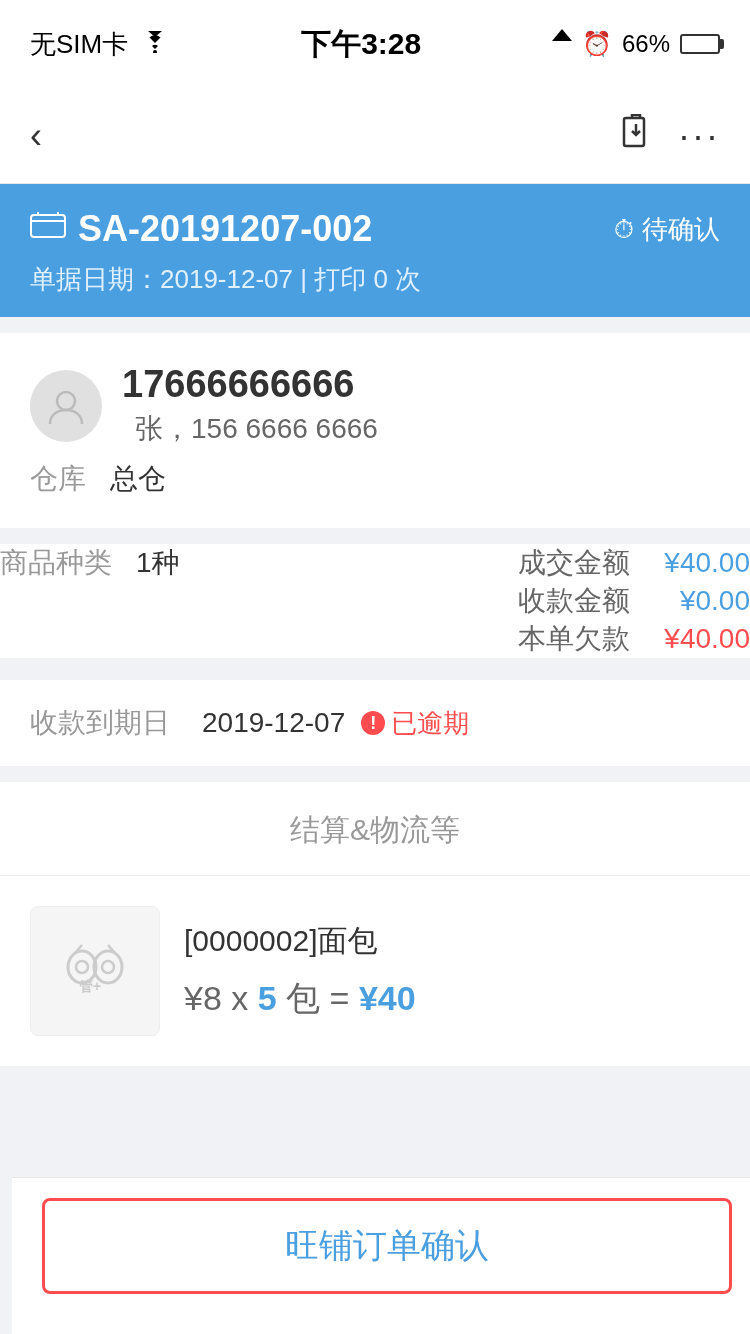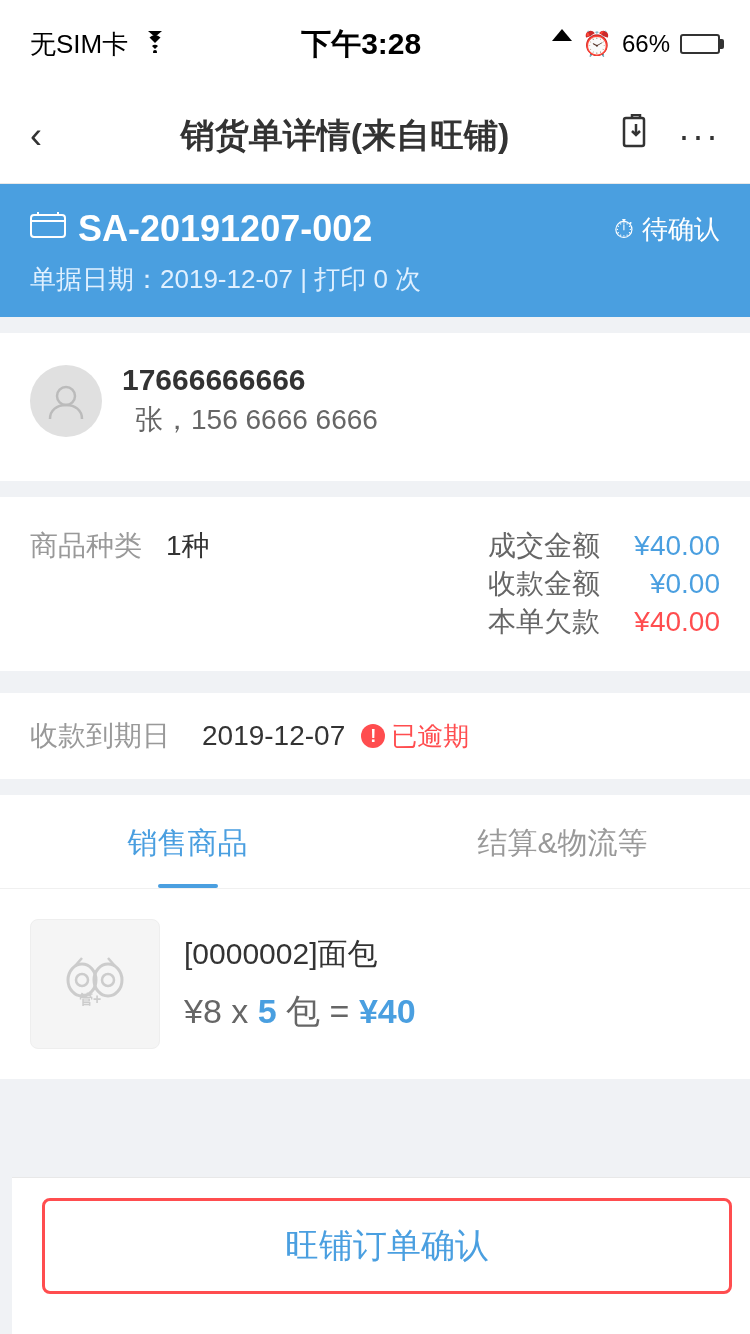--- a/index.html
+++ b/index.html
@@ -152,21 +152,21 @@
       border-radius: 50%;
       background: #e0e0e0;
       display: flex;
       align-items: center;
       justify-content: center;
       font-size: 36px;
       color: #bbb;
       flex-shrink: 0;
     }
     .customer-phone {
-      font-size: 30px;
+      font-size: 38px;
       font-weight: 600;
       color: #333;
     }
     .customer-name {
       font-size: 28px;
       color: #666;
       margin-top: 4px;
       margin-left: 13px;
     }
     .customer-meta {
@@ -175,21 +175,20 @@
       gap: 60px;
       font-size: 28px;
       color: #666;
     }
     .meta-item { display: flex; align-items: center; gap: 12px; }
     .meta-label { color: #999; }
     .meta-value { color: #333; }
 
     
     .summary-section {
-      padding: 30px;
       display: flex;
       align-items: flex-start;
       justify-content: space-between;
     }
     .summary-left {
       display: flex;
       align-items: center;
       gap: 12px;
       font-size: 28px;
       color: #666;
@@ -372,21 +371,20 @@
     <span>⏰</span>
     <span>66%</span>
     <span class="battery-icon">
       <span class="battery-body"><span class="battery-fill"></span></span>
     </span>
   </div>
 </div>
 
 <div class="nav-bar">
   <span class="nav-back">‹</span>
-  <span class="nav-title">销货单详情(来自旺铺)</span>
   <div class="nav-actions">
     <span class="nav-icon">
       <svg width="36" height="36" viewBox="0 0 36 36" fill="none">
         <rect x="6" y="4" width="20" height="28" rx="2" stroke="#333" stroke-width="2.5" fill="none"></rect>
         <path d="M14 4v-3h8v3" stroke="#333" stroke-width="2.5" fill="none"></path>
         <path d="M18 10v10M14 17l4 4 4-4" stroke="#333" stroke-width="2.5"></path>
       </svg>
     </span>
     <span class="nav-icon" style="font-size:36px;letter-spacing:2px;color:#333">···</span>
   </div>
@@ -422,20 +420,25 @@
           <circle cx="20" cy="15" r="9" stroke="#bbb" stroke-width="2.5" fill="none"></circle>
           <path d="M4 38c0-9 7-14 16-14s16 5 16 14" stroke="#bbb" stroke-width="2.5" fill="none"></path>
         </svg>
       </div>
       <div>
         <div class="customer-phone">17666666666</div>
         <div class="customer-name">张，156 6666 6666</div>
       </div>
     </div>
     <div class="customer-meta">
+      <div class="meta-item">
+        <span class="meta-label">仓库</span>
+        <span> </span>
+        <span class="meta-value">总仓</span>
+      </div>
     </div>
   </div>
 </div>
 
 <div class="card" style="margin-top:16px;">
   <div class="summary-section">
     <div class="summary-left">
       <span class="summary-label">商品种类</span>
       <span> </span>
       <span class="summary-value">1种</span>
@@ -462,21 +465,20 @@
   <span> </span>
   <span class="due-date">2019-12-07</span>
   <div class="overdue-badge">
     <span class="overdue-dot">!</span>
     <span>已逾期</span>
   </div>
 </div>
 
 <div class="tabs-section" style="margin-top:16px;">
   <div class="tabs-header">
-    <div class="tab-item active">销售商品</div>
     <div class="tab-item">结算&amp;物流等</div>
   </div>
 
   <div class="product-item">
     <div class="product-thumb">
       <div class="product-thumb-inner">
         <span style="font-size:42px;color:#bbb;">
           
           <svg width="70" height="55" viewBox="0 0 70 55" fill="none">
             <ellipse cx="22" cy="28" rx="14" ry="16" stroke="#ccc" stroke-width="3" fill="none"></ellipse>

